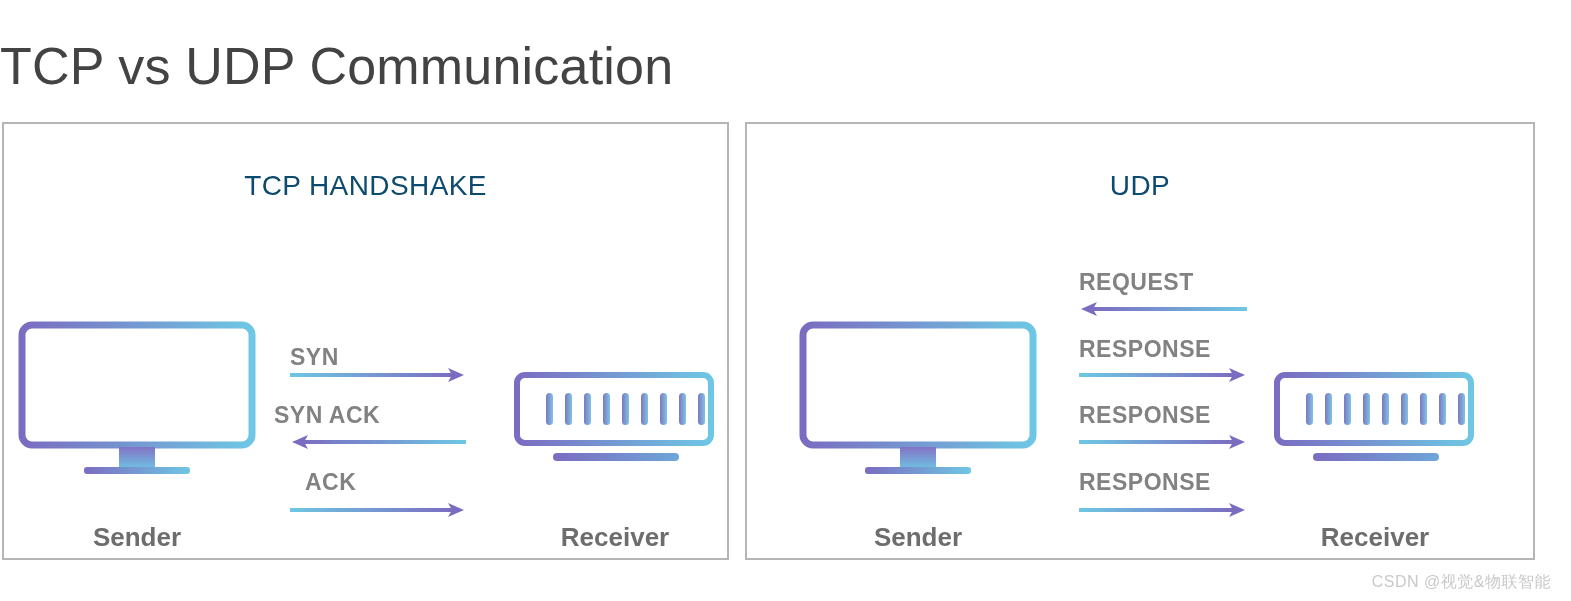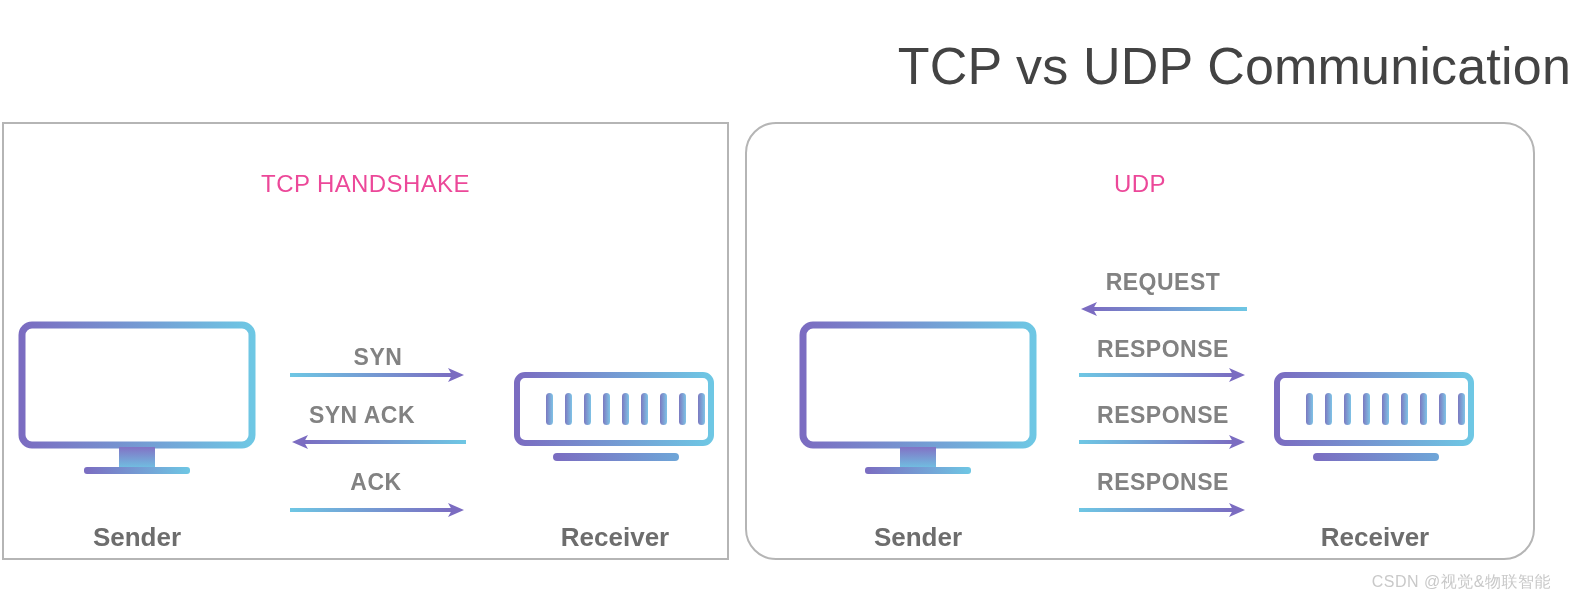--- a/index.html
+++ b/index.html
@@ -15,70 +15,70 @@
     font-family: "Liberation Sans", sans-serif;
     -webkit-font-smoothing: antialiased;
   }
 
   
   #page-title {
     position: absolute;
     top: 38px;
     left: 0;
     width: 1571px;
-    text-align: right;
+    text-align: left;
     font-size: 52px;
     font-weight: 400;
     color: #434343;
     letter-spacing: 0.2px;
     line-height: 1.1;
   }
 
   
   .panel {
     position: absolute;
     top: 122px;
     height: 438px;
     border: 2px solid #b5b5b5;
     box-sizing: border-box;
     background: #ffffff;
   }
   #panel-tcp  { left: 2px;   width: 727px; }
-  #panel-udp  { left: 745px; width: 790px; border-radius: 31px; }
+  #panel-udp  { left: 745px; width: 790px; }
 
   .panel-title {
     position: absolute;
     top: 46px;
     left: 0;
     width: 100%;
     text-align: center;
-    font-size: 24px;
+    font-size: 28px;
     font-weight: 400;
-    color: #ec4899;
+    color: #0c4a6e;
     letter-spacing: 0.4px;
   }
 
   
   .device {
     position: absolute;
   }
   .device-label {
     position: absolute;
     left: 50%;
     transform: translateX(-50%);
     white-space: nowrap;
     font-size: 26px;
     font-weight: 700;
     color: #6d6d6d;
   }
 
   
   .flow-label {
     position: absolute;
-    text-align: center;
+    text-align: left;
     font-size: 23px;
     font-weight: bold;
     color: #828282;
     letter-spacing: 0.5px;
     white-space: nowrap;
   }
   .flow-arrow {
     position: absolute;
   }
 
@@ -178,21 +178,21 @@
         <linearGradient id="gArrL1" x1="0" y1="0" x2="1" y2="0">
           <stop offset="0%" stop-color="#7b6cc1"></stop>
           <stop offset="100%" stop-color="#6ec7e4"></stop>
         </linearGradient>
       </defs>
       <rect x="12" y="6" width="164" height="4" fill="url(#gArrL1)"></rect>
       <path d="M18 1 L2 8 L18 15 L14 8 Z" fill="#7b6cc1"></path>
     </svg>
   </div>
 
-  <div class="flow-label" style="left:284px; top:345px; width:176px;">ACK</div>
+  <div class="flow-label" style="left:301px; top:345px; width:176px;">ACK</div>
   <div class="flow-arrow" style="left:286px; top:378px; width:176px; height:16px;">
     <svg width="176" height="16" viewBox="0 0 176 16">
       <defs>
         <linearGradient id="gArrR2" x1="0" y1="0" x2="1" y2="0">
           <stop offset="0%" stop-color="#6ec7e4"></stop>
           <stop offset="100%" stop-color="#7b6cc1"></stop>
         </linearGradient>
       </defs>
       <rect x="0" y="6" width="164" height="4" fill="url(#gArrR2)"></rect>
       <path d="M158 1 L174 8 L158 15 L162 8 Z" fill="#7b6cc1"></path>

